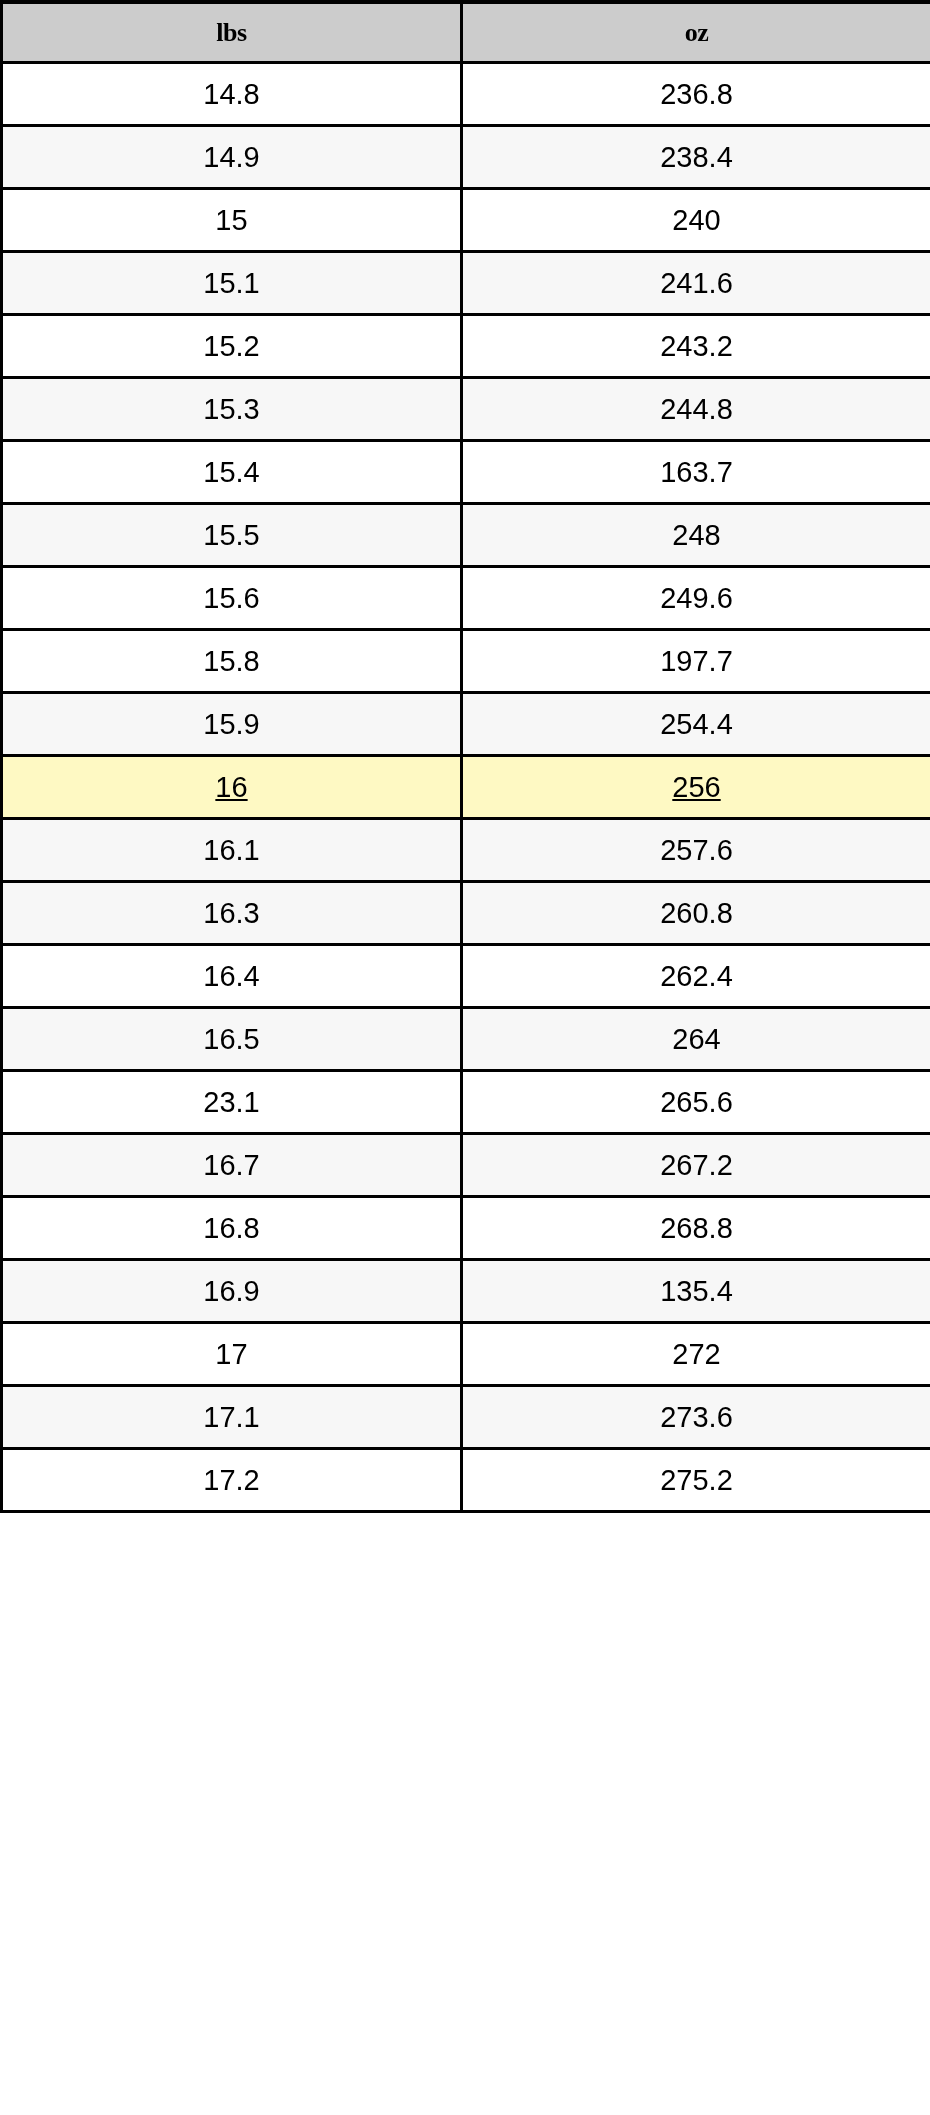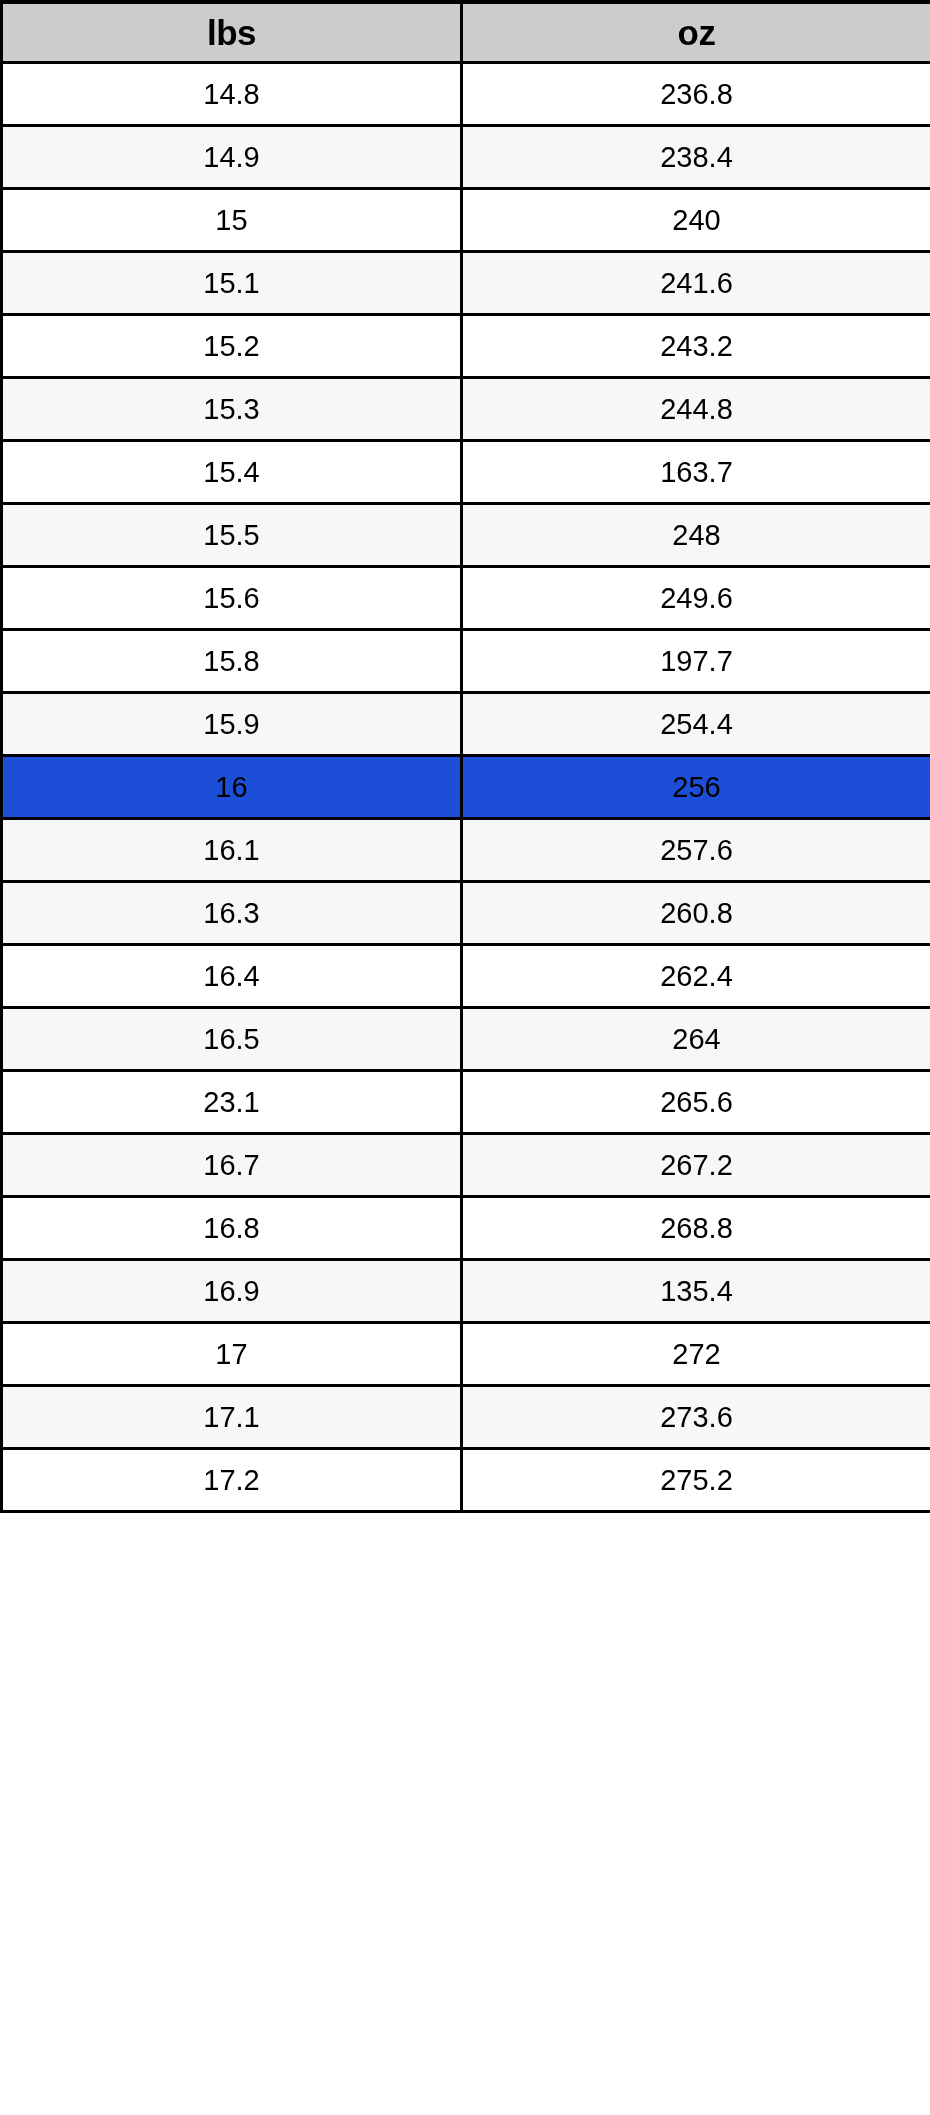--- a/index.html
+++ b/index.html
@@ -28,45 +28,46 @@
     text-align: center;
     vertical-align: middle;
     padding: 0;
     margin: 0;
   }
 
   thead tr.header-row th {
     height: 57px;
     background: #cccccc;
     color: #000000;
-    font-size: 35px;
+    font-size: 26px;
     font-weight: bold;
     letter-spacing: -0.5px;
-    font-family: Liberation Sans, sans-serif;
+    font-family: Liberation Serif, serif;
   }
 
   tbody tr {
     height: 60px;
   }
   tbody td {
     height: 60px;
     font-size: 29px;
     font-weight: normal;
     color: #000000;
     background: #ffffff;
   }
   tbody tr.row-odd td {
     background: #ffffff;
     margin-top: 40px;
   }
   tbody tr.row-even td {
     background: #f7f7f7;
   }
   tbody tr.row-highlight td {
-    background: #1d4ed8;
+    background: #fef9c3;
+    text-decoration: underline;
   }
 </style>
 </head>
 <body>
 
 <table class="conversion-table">
   <colgroup>
     <col class="col-left">
     <col class="col-right">
   </colgroup>

